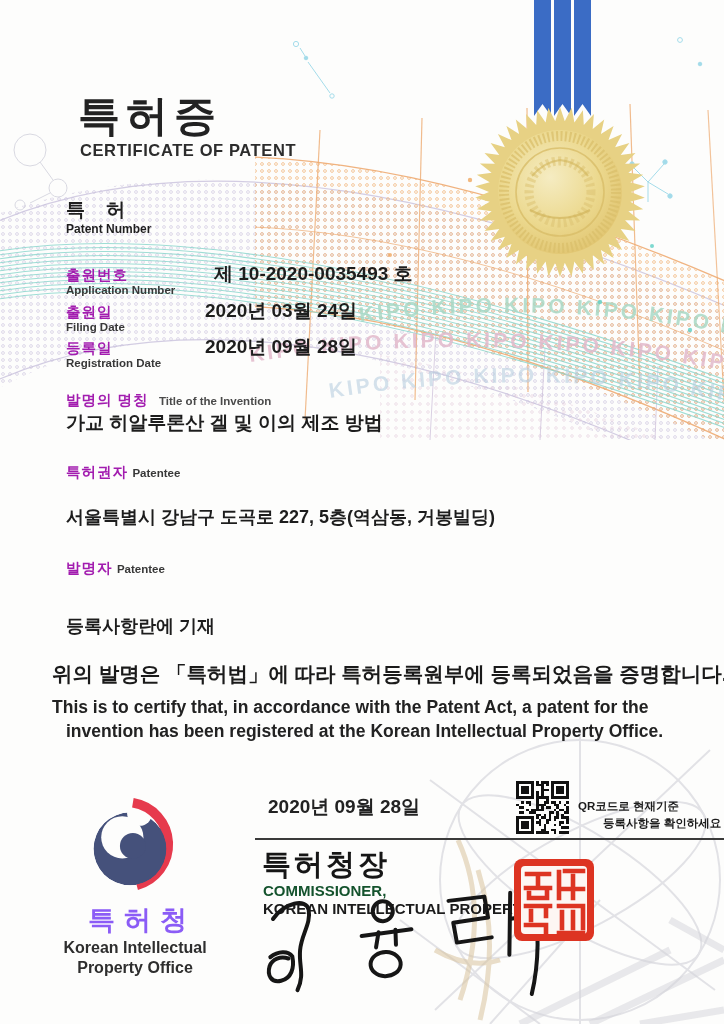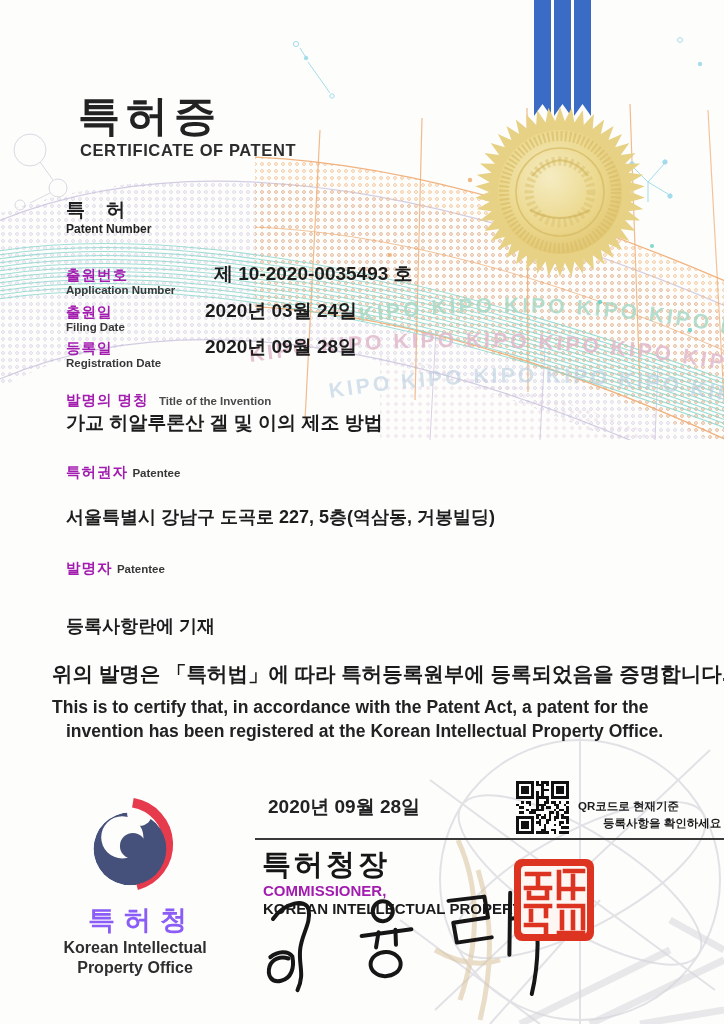--- a/index.html
+++ b/index.html
@@ -53,21 +53,21 @@
              clip-path:polygon(0 0,100% 0,100% 100%,50% calc(100% - 12px),0 100%); }
   .gold-seal { left:474px; top:106px; width:172px; height:172px; }
 
   
   .issue-date { left:268px; top:794px; font-size:19px; font-weight:600; color:#222; }
   .qr-box { left:516px; top:781px; width:53px; height:53px; }
   .qr-cap1 { left:578px; top:799px; font-size:11.5px; font-weight:700; color:#1c1c1c; }
   .qr-cap2 { left:580px; top:816px; font-size:11.5px; font-weight:700; color:#1c1c1c;margin-left:23px; }
   .rule { left:255px; top:838px; width:469px; height:2px; background:#3a3a3a; }
   .comm-kr  { left:262px; top:845px; font-size:29px; font-weight:800; letter-spacing:3px; color:#161616; }
-  .comm-en1 { left:263px; top:882px; font-size:15px; font-weight:800; color:#a21caf; }
+  .comm-en1 { left:263px; top:882px; font-size:15px; font-weight:800; color:#14532d; }
   .comm-en2 { left:263px; top:900px; font-size:15px; font-weight:800; color:#1b1b1b; }
   .signature { left:262px; top:888px; width:310px; height:115px; transform:rotate(-2deg); }
   .red-seal { left:513px; top:858px; width:82px; height:84px; }
 
   .kipo-logo { left:82px; top:797px; width:96px; height:96px; }
   .logo-kr { left:88px; top:902px; font-size:27px; font-weight:700; letter-spacing:9px; color:#8b5cf6; }
   .logo-en { left:60px; top:938px; width:150px; text-align:center; font-size:16px; font-weight:600;
              line-height:20px; color:#2e2e2e; white-space:normal; }
 
   

